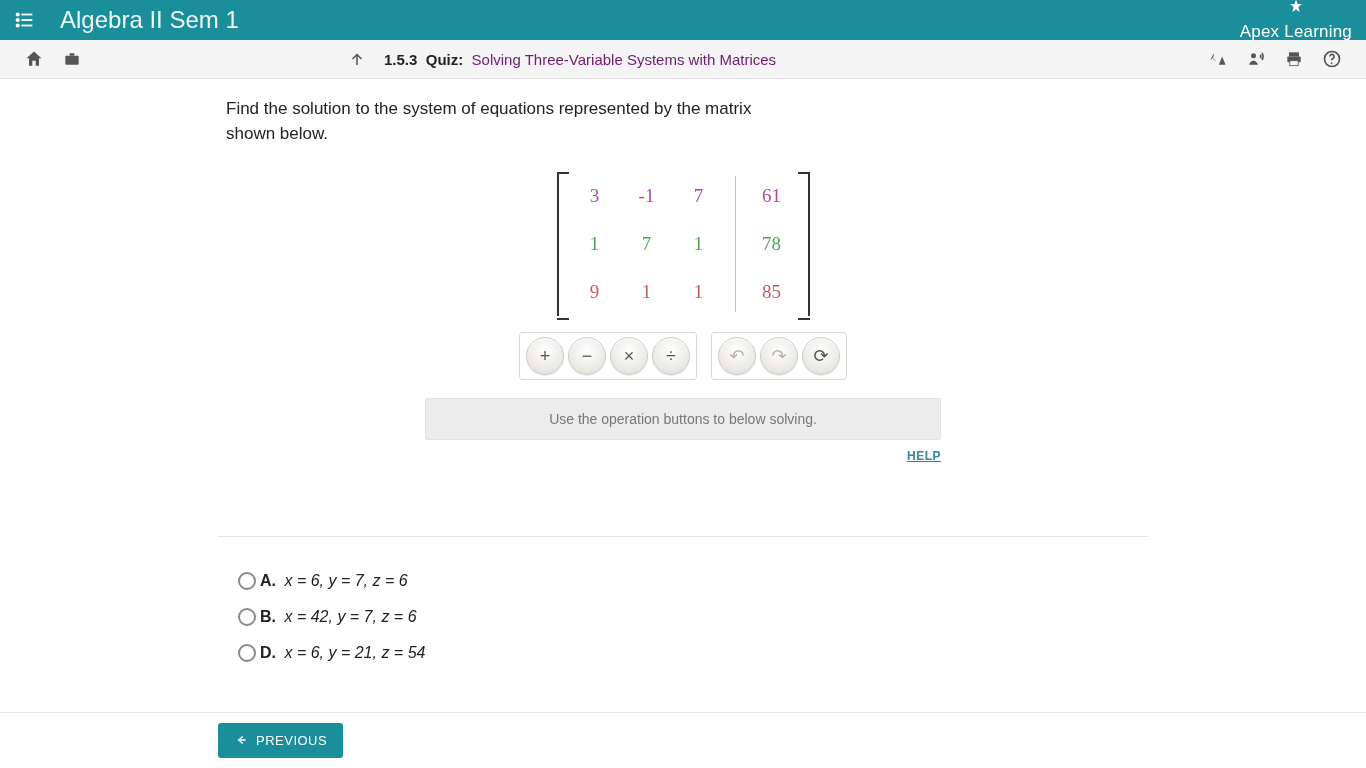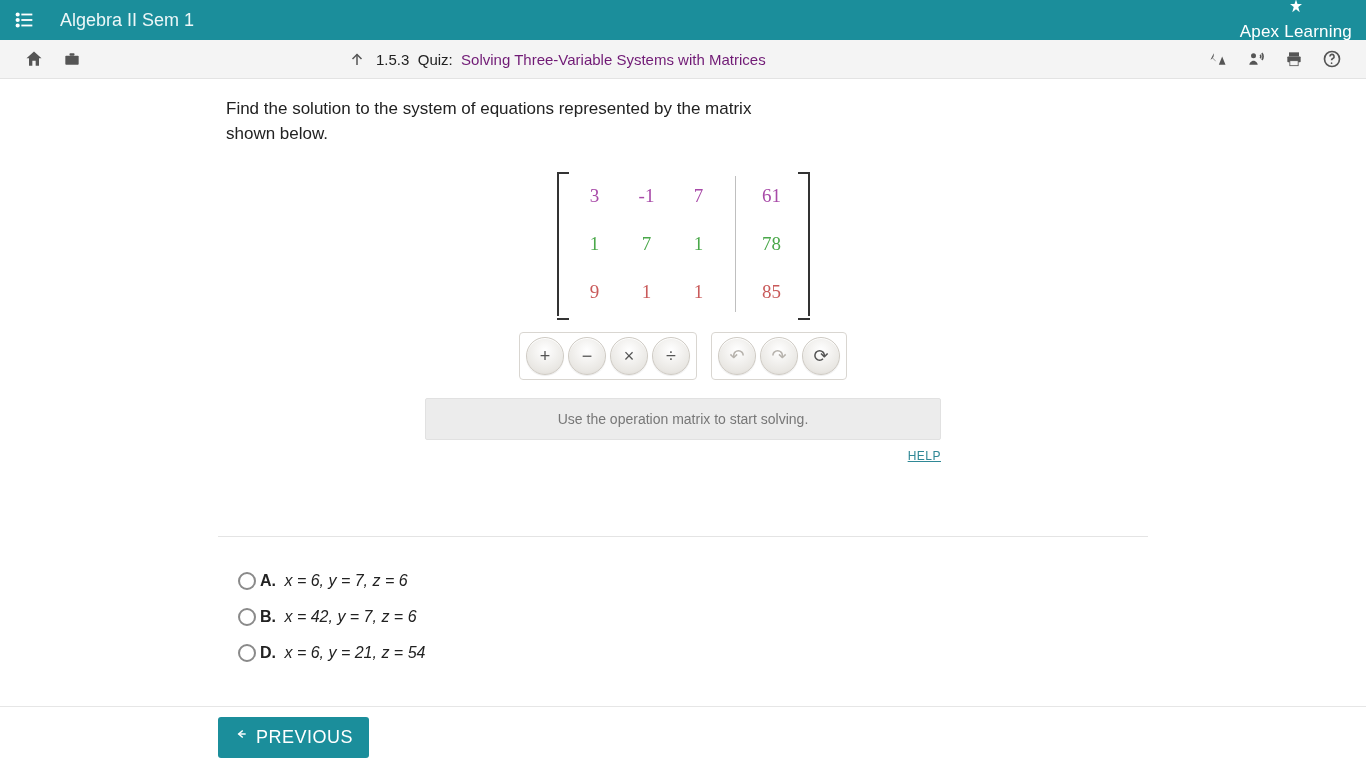--- a/index.html
+++ b/index.html
@@ -11,21 +11,21 @@
     background: #1b8e9b;
     color: #fff;
     height: 40px;
     display: flex;
     align-items: center;
     padding: 0 14px;
     flex: 0 0 auto;
   }
   .topbar .menu-icon { width: 22px; height: 22px; margin-right: 24px; cursor: pointer; }
   .topbar .menu-icon svg { display: block; }
-  .topbar .course-title { font-size: 18px; color: #ecf7f8; font-weight: 400; }
+  .topbar .course-title { font-size: 24px; color: #ecf7f8; font-weight: 400; }
   .topbar .spacer { flex: 1; }
   .topbar .brand { display: flex; align-items: center; gap: 6px; font-size: 17px; letter-spacing: .2px; flex-direction: column; }
   .topbar .brand .brand-mark { width: 18px; height: 18px; display:inline-flex; align-items:center; justify-content:center; }
 
   
   .toolbar {
     background: #f4f4f4;
     border-bottom: 1px solid #e3e3e3;
     height: 39px;
     display: flex;
@@ -33,21 +33,21 @@
     padding: 0 24px;
     flex: 0 0 auto;
     color: #3a3a3a;
   }
   .toolbar .tool-left { display:flex; align-items:center; gap: 18px; margin-right: 16px; }
   .toolbar .iconbtn { width:20px; height:20px; color:#555; cursor:pointer; display:flex; align-items:center; justify-content:center; }
   .toolbar .center { flex:1; display:flex; align-items:center; }
   .toolbar .center-inner { margin-left: 250px; display:flex; align-items:center; gap: 10px; }
   .toolbar .navup { width:18px; height:18px; color:#555; cursor:pointer; }
   .toolbar .crumb { font-size:15px; color:#222; }
-  .toolbar .crumb b { font-weight:400; }
+  .toolbar .crumb b { font-weight:700;margin-left:8px; }
   .toolbar .crumb .sub { color:#701a75; }
   .toolbar .tool-right { display:flex; align-items:center; gap:18px; }
 
   
   .content-wrap { flex:1; position:relative; overflow:hidden; }
   .content {
     position:absolute; inset:0;
     overflow-y: auto;
     padding: 0;
   }
@@ -107,21 +107,21 @@
 
   .hintbar {
     margin: 18px auto 0 auto;
     width: 516px;
     background:#ececec; border:1px solid #e1e1e1;
     text-align:center; font-size:14px; color:#777;
     padding: 12px 8px;
     border-radius:2px;
   }
   .help-row { width:516px; margin: 6px auto 0 auto; text-align:right; }
-  .help-link { font-size:12px; letter-spacing:.5px; color:#2f8896; text-decoration:underline; cursor:pointer; }
+  .help-link { font-size:12px; letter-spacing:.5px; color:#2f8896; text-decoration:underline; cursor:pointer;font-weight:bold; }
 
   hr.sep { border:none; border-top:1px solid #e4e4e4; margin: 72px 0 26px 0; }
 
   
   .choices { margin-left: 20px; }
   .choice { display:flex; align-items:center; gap:4px; padding: 9px 0; font-size:16px; }
   .radio {
     width:18px; height:18px; border:2px solid #8a8a8a; border-radius:50%;
     flex:0 0 auto; cursor:pointer;
   }
@@ -132,21 +132,21 @@
   
   .footer {
     flex:0 0 auto;
     border-top:1px solid #e6e6e6;
     background:#fff;
     padding: 10px 0;
   }
   .footer-inner { width:930px; margin:0 auto; }
   .prevbtn {
     background:#1b8e9b; color:#fff; border:none; border-radius:3px;
-    padding: 10px 16px; font-size:18px; letter-spacing:.5px;
+    padding: 10px 16px; font-size:13px; letter-spacing:.5px;
     display:inline-flex; align-items:flex-start; gap:8px; cursor:pointer;
   }
   .prevbtn svg { display:block; }
 
 </style>
 </head>
 <body>
 
 <div class="topbar">
   <div class="menu-icon">
@@ -272,21 +272,21 @@
           <div class="opbtn">×</div>
           <div class="opbtn">÷</div>
         </div>
         <div class="ops-group">
           <div class="opbtn disabled">↶</div>
           <div class="opbtn disabled">↷</div>
           <div class="opbtn">⟳</div>
         </div>
       </div>
 
-      <div class="hintbar">Use the operation matrix to start solving.</div>
+      <div class="hintbar">Use the operation buttons to below solving.</div>
       <div class="help-row">
         <span class="help-link">HELP</span>
       </div>
 
       <hr class="sep">
 
       <div class="choices" id="choices">
           <div class="choice">
             <div class="radio"></div>
             <div><span class="letter">A.</span><span class="ans"> <i>x</i> = 6, <i>y</i> = 7, <i>z</i> = 6</span></div>

